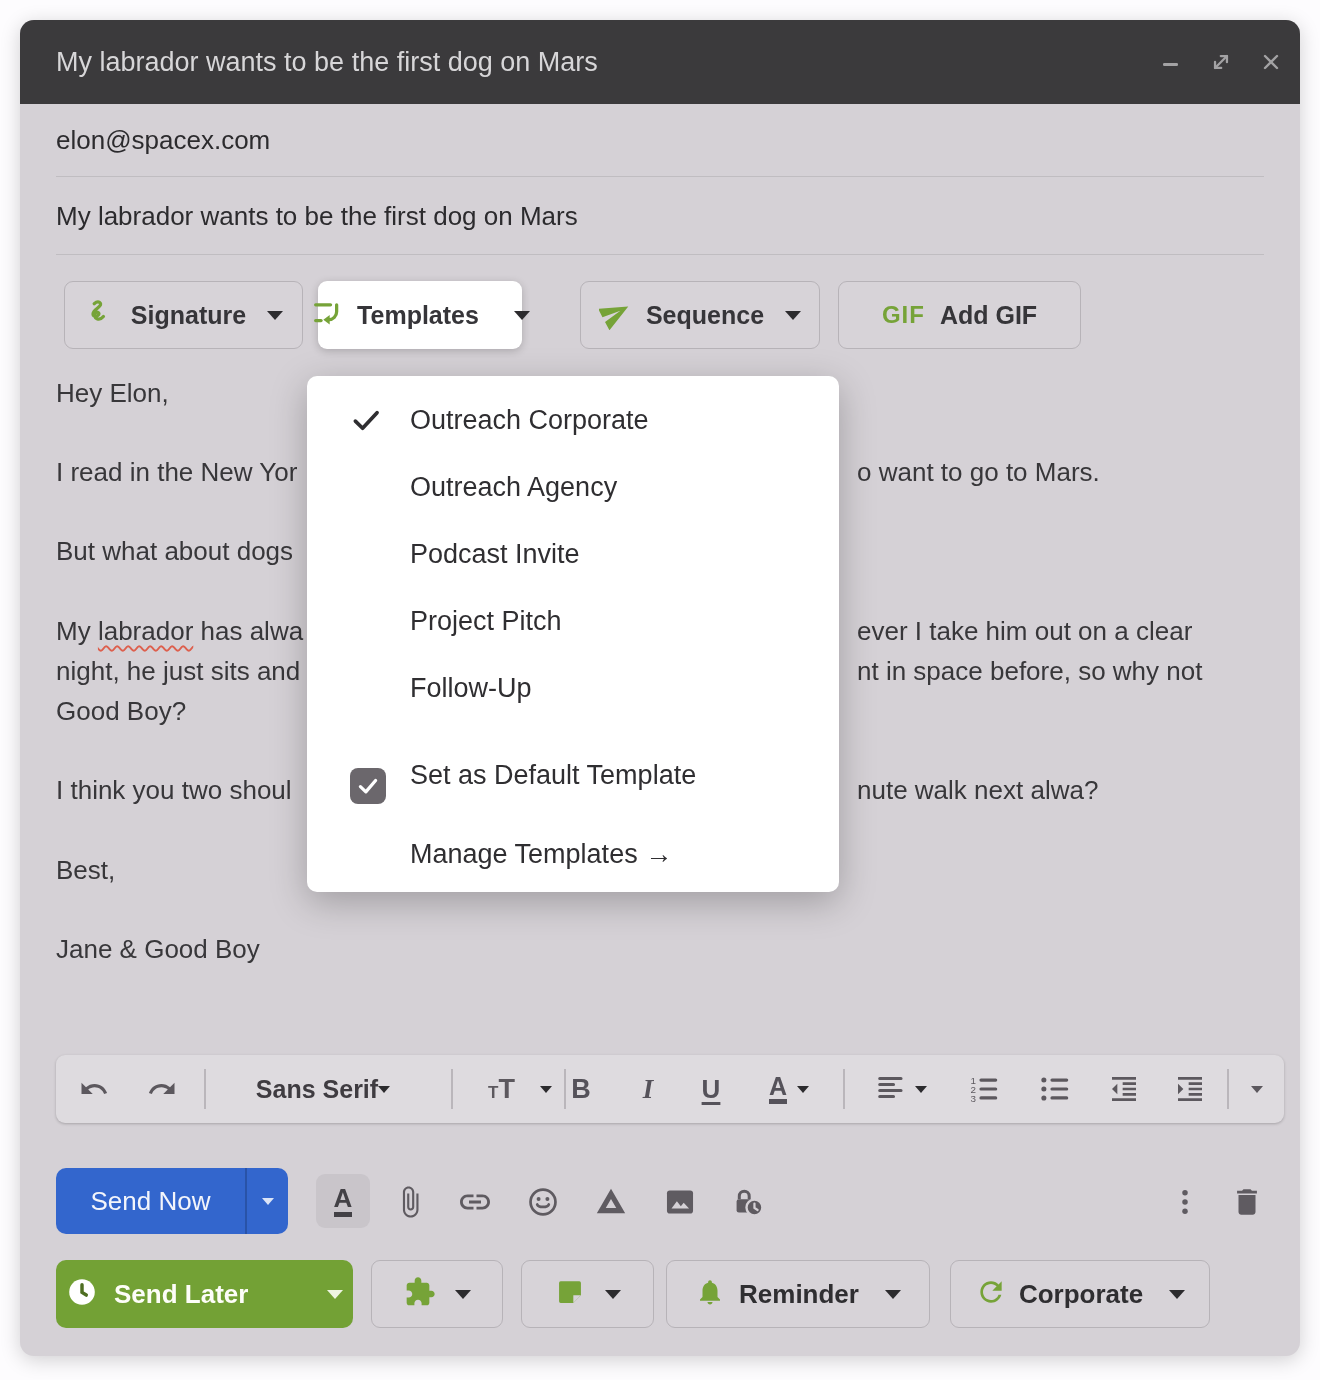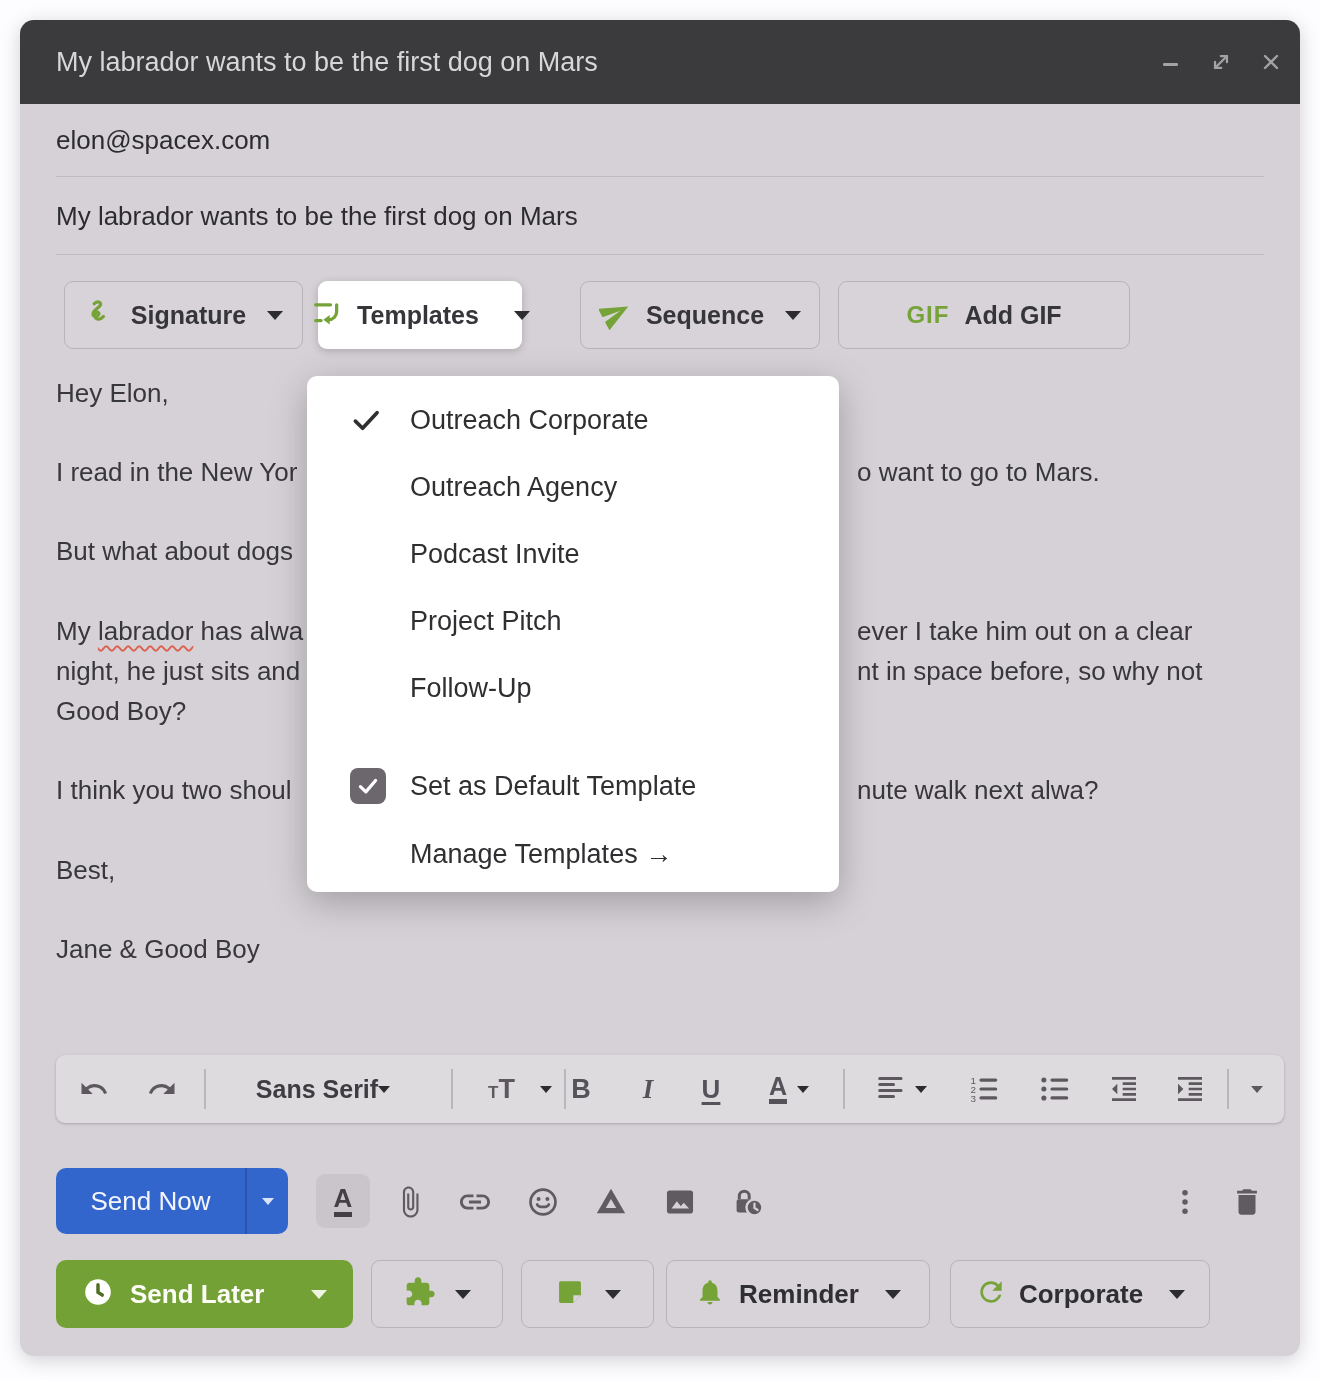--- a/index.html
+++ b/index.html
@@ -57,21 +57,21 @@
   .sn-div{width:2px;height:66px;background:rgba(0,0,0,0.18);}
   .sn-caret{flex:1;display:flex;align-items:center;justify-content:center;}
   .abox{position:absolute;left:296px;top:1154px;width:54px;height:54px;border-radius:9px;background:#c9c5ca;
         display:flex;align-items:center;justify-content:center;cursor:pointer;}
   .abox .ag{font-size:26px;font-weight:700;color:#434146;border-bottom:5px solid #434146;line-height:27px;}
   .ri{position:absolute;top:1152px;width:48px;height:60px;display:flex;align-items:center;justify-content:center;cursor:pointer;}
   
   .sbtn{position:absolute;top:1240px;height:68px;border-radius:9px;background:#d7d3d8;border:1.5px solid #b7b3b8;
         display:flex;align-items:center;justify-content:center;gap:16px;cursor:pointer;}
   .sendlater{position:absolute;left:36px;top:1240px;width:297px;height:68px;background:#73a135;border:none;border-radius:10px;
-        display:flex;align-items:center;padding:0 26px;gap:16px;cursor:pointer;}
+        display:flex;align-items:center;padding:0 10px;gap:16px;cursor:pointer;}
   .sl-lbl{font-size:26px;font-weight:700;color:#fdfdf8;white-space:pre;}
   .sched-lbl{font-size:26px;font-weight:600;color:#2f2e31;white-space:pre;}
 </style>
 </head>
 <body>
 
 <div class="page">
   <div class="window">
 
     <div class="titlebar">
@@ -130,21 +130,21 @@
         <svg width="34" height="34" viewBox="0 0 24 24">
             <g transform="rotate(-28 12 12)">
               <path d="M2.2 20.6 L21.8 12 2.2 3.4 2.2 10.1 15.5 12 2.2 13.9 Z" fill="#76a338"></path>
             </g>
           </svg>
       </span>
       <span class="lbl">Sequence</span>
       <span class="cr" style="margin-left:8px;"></span>
     </div>
 
-    <div class="abtn" style="left:810px;width:292px;gap:15px;">
+    <div class="abtn" style="left:810px;width:243px;gap:15px;">
       <span class="gifglyph">GIF</span>
       <span class="lbl">Add GIF</span>
     </div>
 
     <div>
       <div class="bline" style="top:353px;"><span>Hey Elon,</span></div>
       <div class="bline" style="top:432px;"><span>I read in the New Yor</span><span class="rt">o want to go to Mars.</span></div>
       <div class="bline" style="top:511px;"><span>But what about dogs</span></div>
       <div class="bline" style="top:591px;"><span>My </span><span class="sp">labrador</span><span> has alwa</span><span class="rt">ever I take him out on a clear</span></div>
       <div class="bline" style="top:631px;"><span>night, he just sits and</span><span class="rt">nt in space before, so why not</span></div>
@@ -173,21 +173,21 @@
           <span class="mtxt">Project Pitch</span>
         </div>
       <div class="mi" style="top:287px;">
           <span class="mtxt">Follow-Up</span>
         </div>
       <div class="mcb">
         <svg width="26" height="26" viewBox="0 0 24 24" fill="none" stroke="#ffffff" stroke-width="3" stroke-linecap="round" stroke-linejoin="round">
             <path d="M5 12.6 L10 17.4 L19 6.9"></path>
           </svg>
       </div>
-      <div class="mi" style="top:385px;text-decoration:underline;">
+      <div class="mi" style="top:374px;text-decoration:underline;">
           <span class="mtxt">Set as Default Template</span>
         </div>
       <div class="mi" style="top:453px;">
           <span class="mtxt">Manage Templates →</span>
         </div>
     </div>
 
     <div class="ftb">
       <span class="ti" style="left:16px;width:44px;">
         <svg width="30" height="30" viewBox="0 0 24 24" fill="#5c585e">

